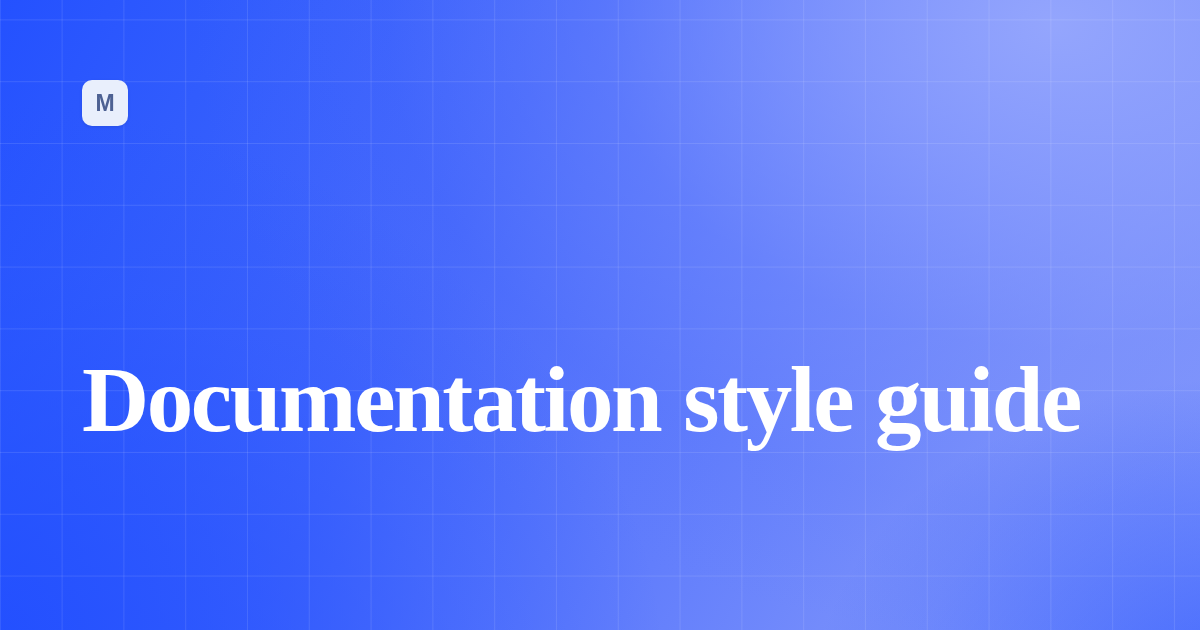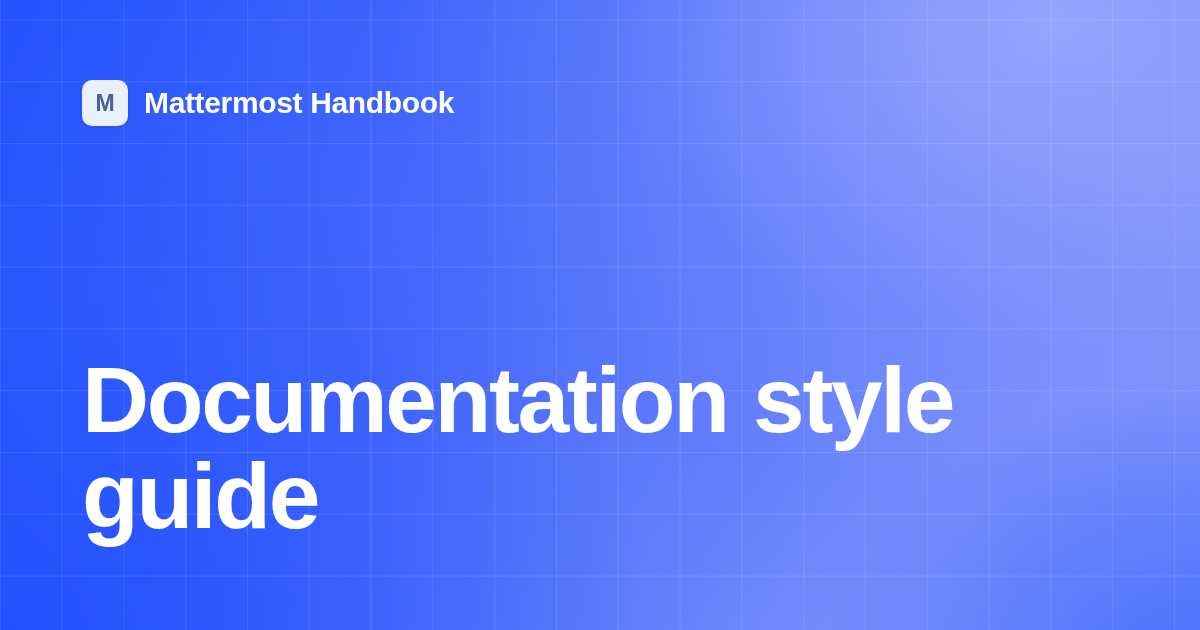--- a/index.html
+++ b/index.html
@@ -152,21 +152,21 @@
 
   
   .hero {
     position:absolute;
     left:82px;
     top:352px;
     width:1010px;
   }
 
   .hero-title {
-    font-family:Liberation Sans, sans-serif;
+    font-family:Liberation Serif, serif;
     font-size:93px;
     font-weight:bold;
     line-height:96px;
     color:#FFFFFF;
     letter-spacing:-2.4px;
     word-spacing:2px;
   }
 </style>
 </head>
 <body>
@@ -179,20 +179,19 @@
   <div class="bg-deep-right"></div>
   <div class="bg-grid"></div>
 </div>
 
 <div class="card">
 
   <div class="brand">
     <div class="brand-badge">
       <span class="brand-badge-letter">M</span>
     </div>
-    <span class="brand-name">Mattermost Handbook</span>
   </div>
 
   <div class="hero">
     <h1 class="hero-title">Documentation style guide</h1>
   </div>
 
 </div>
 
 </body></html>

